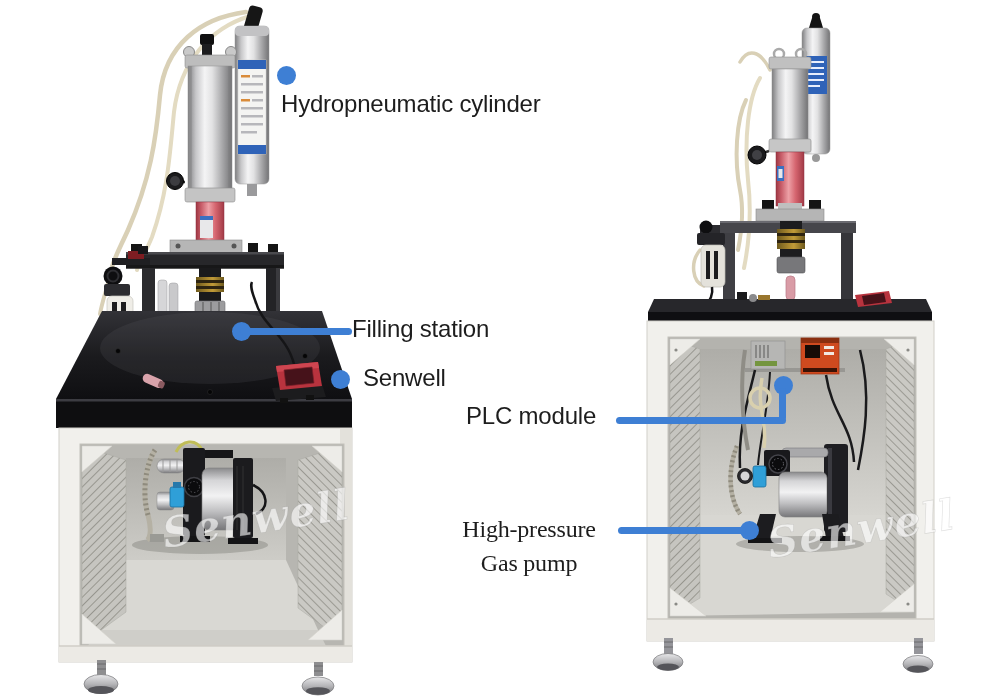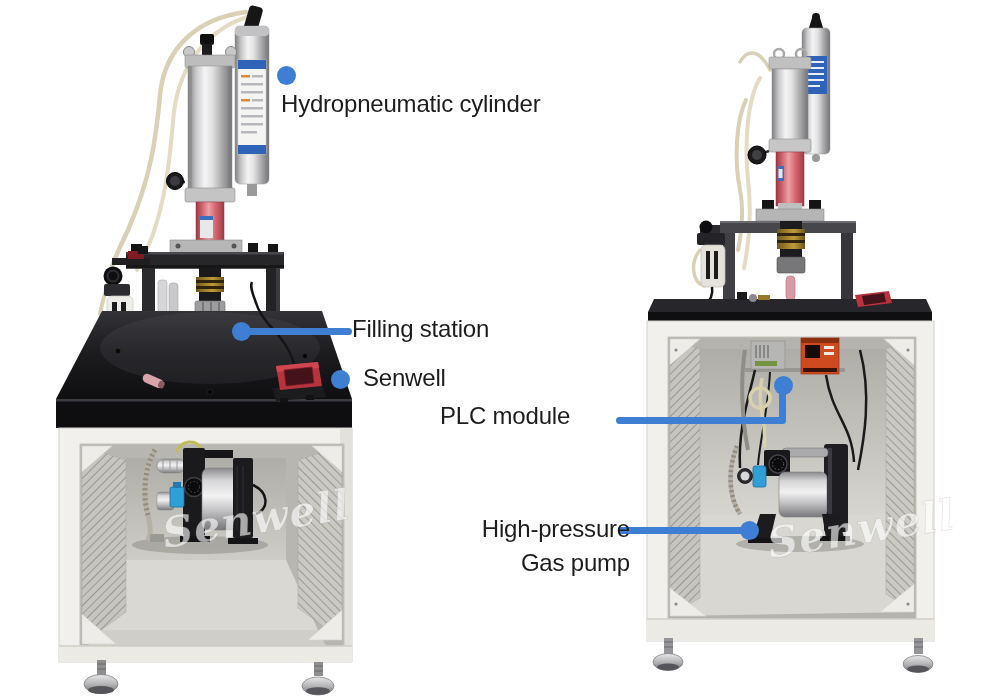--- a/index.html
+++ b/index.html
@@ -15,21 +15,21 @@
   }
   .callout-line{
     position:absolute;height:7px;border-radius:3.5px;
     background:var(--accent,#3e7fd4);
   }
   .callout-line.vert{width:7px;}
   .callout-label{
     position:absolute;font-size:24px;line-height:28px;color:var(--label-text,#1d1d1d);
     white-space:nowrap;letter-spacing:-0.2px;text-align:right;
   }
-  .callout-label.centered{white-space:normal;line-height:34px;}
+  .callout-label.centered{white-space:normal;text-align:center;line-height:34px;font-family:Liberation Serif, serif;}
   .wm{
     font-family:"DejaVu Serif","Liberation Serif",serif;
     font-style:italic;font-weight:bold;font-size:42px;
     fill:rgba(255,255,255,0.62);stroke:rgba(130,130,130,0.25);stroke-width:0.6px;
     letter-spacing:1px;
   }
 </style>
 </head>
 <body>
 
@@ -453,21 +453,21 @@
   <div class="callout-dot" style="left:232px;top:322px;"></div>
   <div class="callout-line" style="left:240px;top:328px;width:112px;"></div>
   <div class="callout-label" style="left:352px;top:315px;">Filling station</div>
 
   <div class="callout-dot" style="left:331px;top:370px;"></div>
   <div class="callout-label" style="left:363px;top:364px;">Senwell</div>
 
   <div class="callout-dot" style="left:774px;top:376px;"></div>
   <div class="callout-line vert" style="left:779px;top:388px;height:33px;"></div>
   <div class="callout-line" style="left:616px;top:417px;width:170px;"></div>
-  <div class="callout-label" style="left:440px;top:402px;">PLC module</div>
+  <div class="callout-label" style="left:466px;top:402px;">PLC module</div>
 
   <div class="callout-dot" style="left:740px;top:521px;"></div>
   <div class="callout-line" style="left:618px;top:527px;width:128px;"></div>
   <div class="callout-label centered" style="left:428px;top:512px;width:202px;">
     <div>High-pressure</div>
     <div>Gas pump</div>
   </div>
 
 </div>
 

